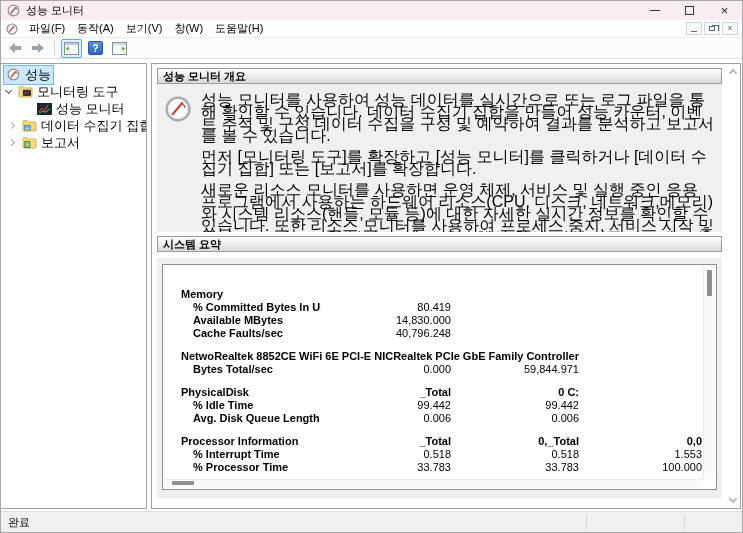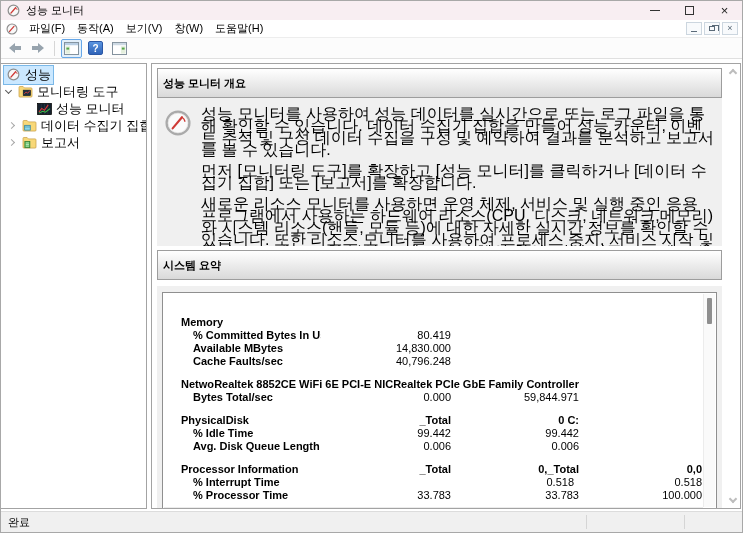--- a/index.html
+++ b/index.html
@@ -47,21 +47,21 @@
   .twrap.sel{background:#cbe8ff;border-color:#7ab8e8}
   .ticon{width:15px;height:14px;display:inline-flex;align-items:center;justify-content:center;flex:0 0 auto}
   .tlabel{font-size:13px}
 
   .content{position:absolute;top:4px;left:150px;right:1px;bottom:2px;background:#fff;border:1px solid #a3a3a3;overflow:hidden}
   .gutter{position:absolute;top:1px;right:1px;bottom:1px;width:13px;background:#fff;display:flex;flex-direction:column;justify-content:space-between;align-items:center;padding:5px 0}
   .chev{width:6px;height:6px;display:block}
   .chev.up{border-left:2px solid #bdbdbd;border-top:2px solid #bdbdbd;transform:rotate(45deg)}
   .chev.down{border-left:2px solid #bdbdbd;border-top:2px solid #bdbdbd;transform:rotate(225deg)}
 
-  .section-header{margin:4px 18px 0 5px;height:30px;border:1px solid #9d9d9d;background:linear-gradient(#ffffff,#d9d9d9);font-weight:bold;font-size:11px;display:flex;align-items:center;padding-left:5px}
+  .section-header{margin:4px 18px 0 5px;height:16px;border:1px solid #9d9d9d;background:linear-gradient(#ffffff,#d9d9d9);font-weight:bold;font-size:11px;display:flex;align-items:center;padding-left:5px}
   .overview-body{margin:0 18px 0 5px;height:148px;background:#f0f0f0;padding:10px 8px 8px 8px;display:flex;gap:10px;overflow:hidden}
   .ov-icon{flex:0 0 26px;padding-top:2px}
   .ov-text{flex:1;font-size:16px;line-height:12px}
   .ov-text p{margin-bottom:9px}
 
   .summary-body{margin:6px 18px 0 5px;height:240px;background:#f0f0f0;padding:6px 5px 8px 5px;overflow:hidden}
   .report-panel{position:relative;width:100%;height:226px;background:#fff;border:1px solid #8f8f8f;overflow:hidden}
   .report-scroll-v{position:absolute;top:1px;right:1px;bottom:10px;width:12px;background:#fafafa;border-left:1px solid #ececec}
   .report-thumb-v{position:absolute;top:4px;right:3px;width:5px;height:26px;background:#8f8f8f;border-radius:1px}
   .report-scroll-h{position:absolute;left:1px;right:13px;bottom:1px;height:9px;background:#fafafa;border-top:1px solid #ececec}
@@ -338,20 +338,21 @@
                 <div class="rrow sect">
                   <div class="rlabel ind1">Processor Information</div>
                   <div class="rcell c0">_Total</div>
                   <div class="rcell c1">0,_Total</div>
                   <div class="rcell c2">0,0</div>
                 </div>
                 <div class="rrow cnt">
                   <div class="rlabel ind2">% Interrupt Time</div>
                   <div class="rcell c0">0.518</div>
                   <div class="rcell c1">0.518</div>
+                  <div class="rcell c2">1.553</div>
                 </div>
                 <div class="rrow cnt">
                   <div class="rlabel ind2">% Processor Time</div>
                   <div class="rcell c0">33.783</div>
                   <div class="rcell c1">33.783</div>
                   <div class="rcell c2">100.000</div>
                 </div>
               </div>
             </div>
           <div class="report-scroll-v">

